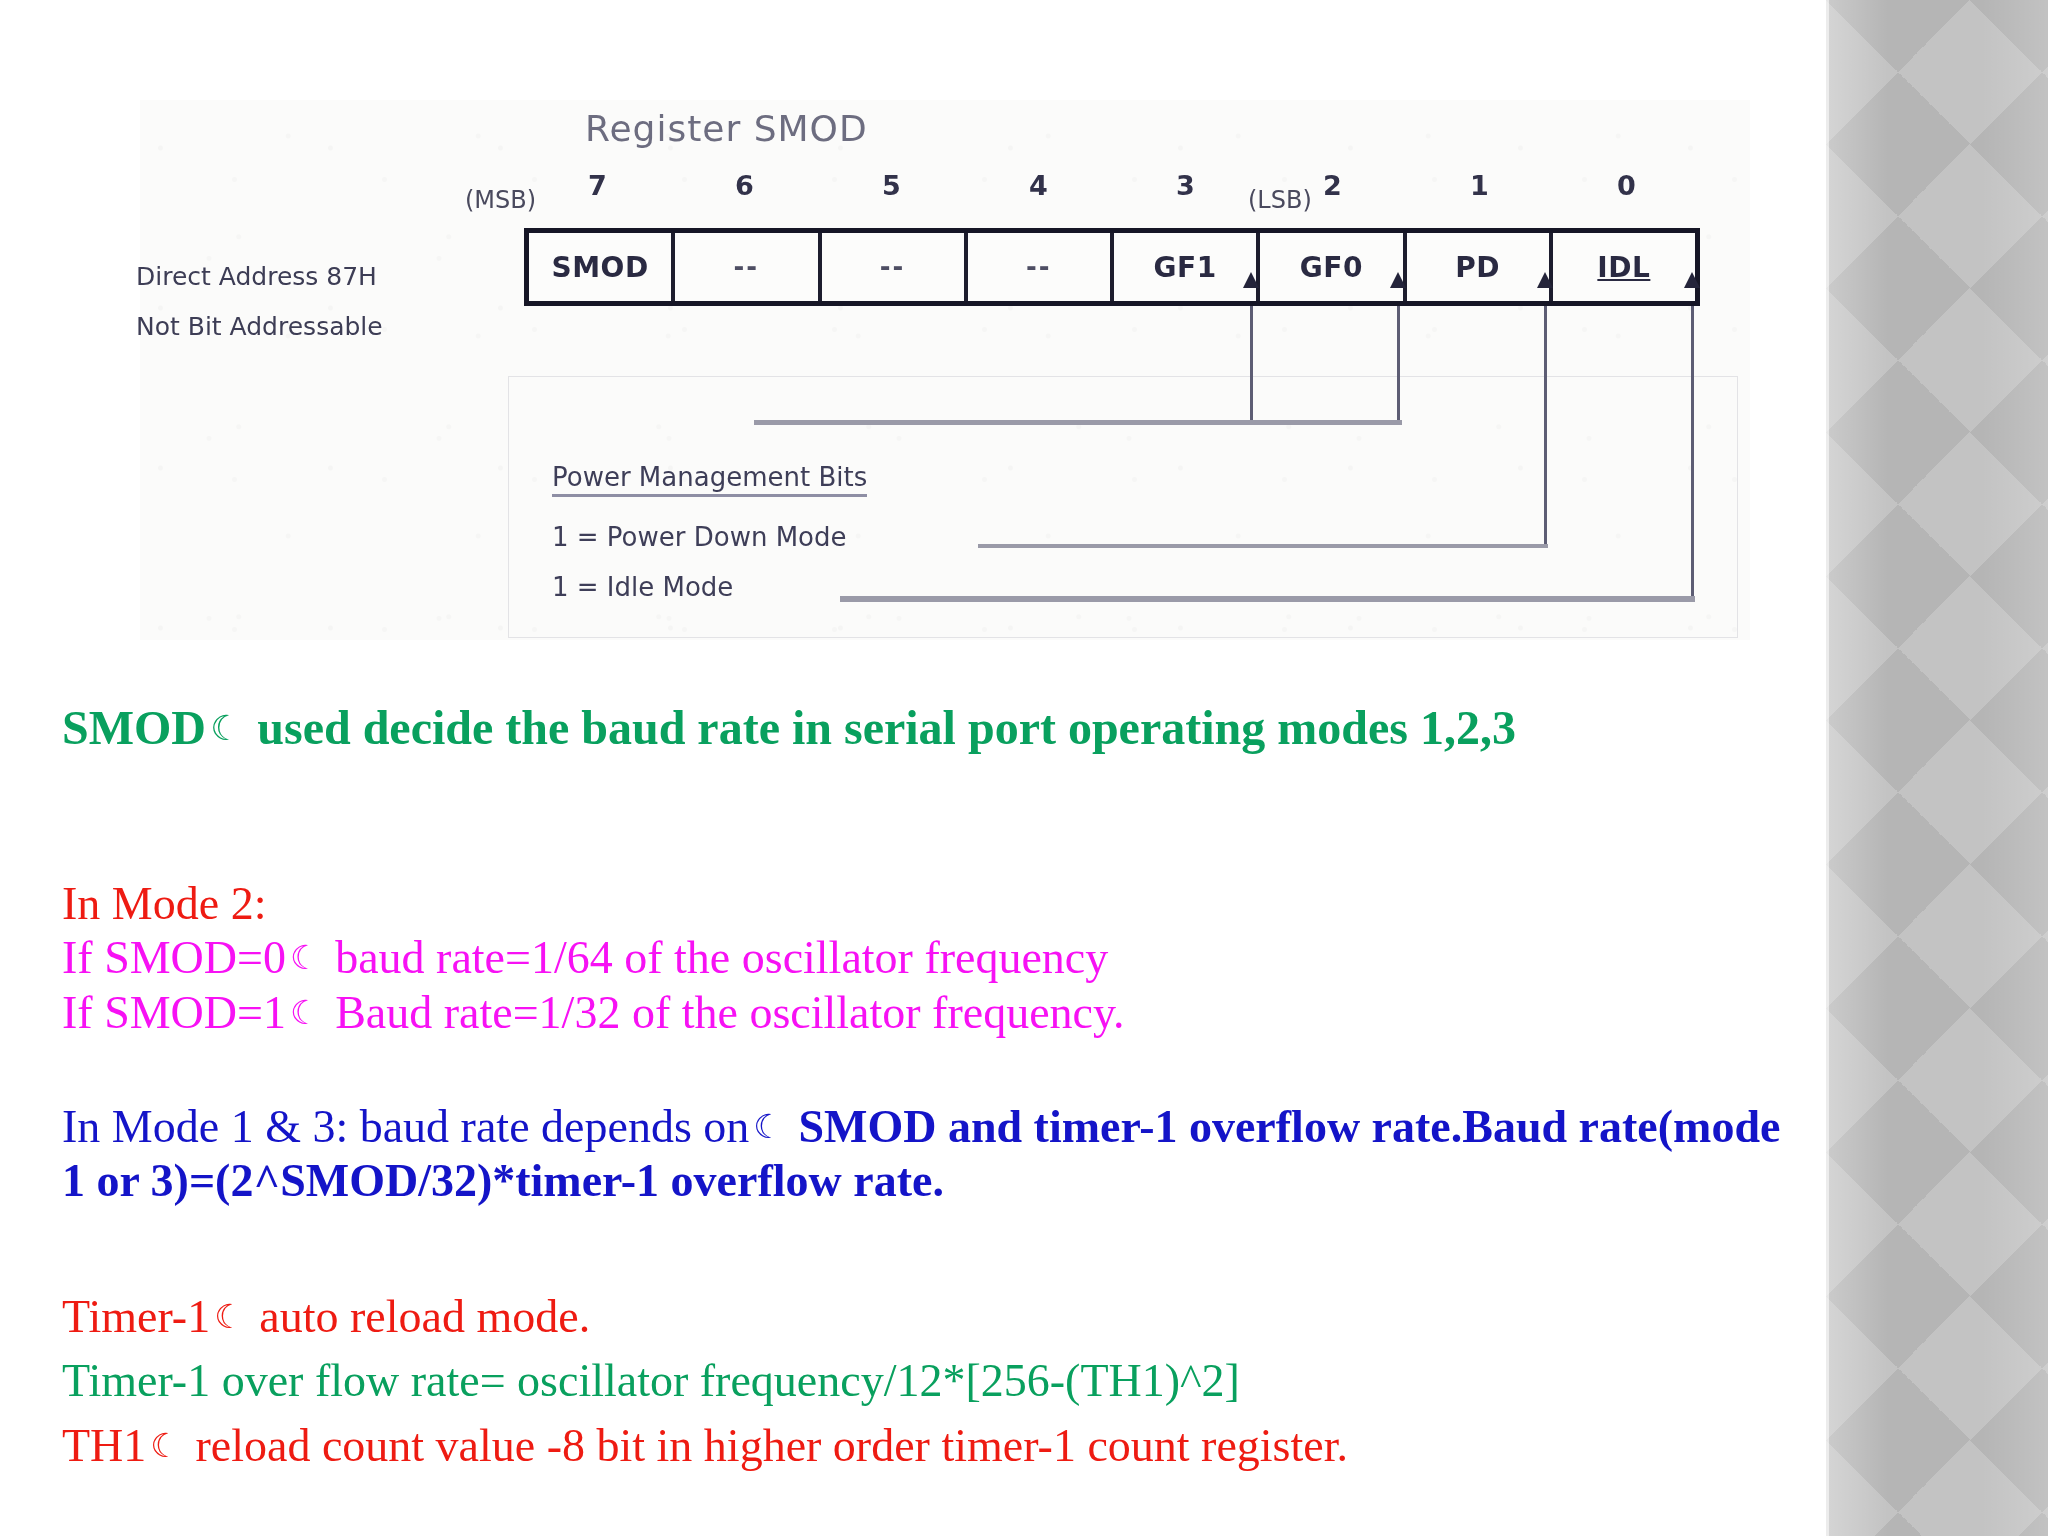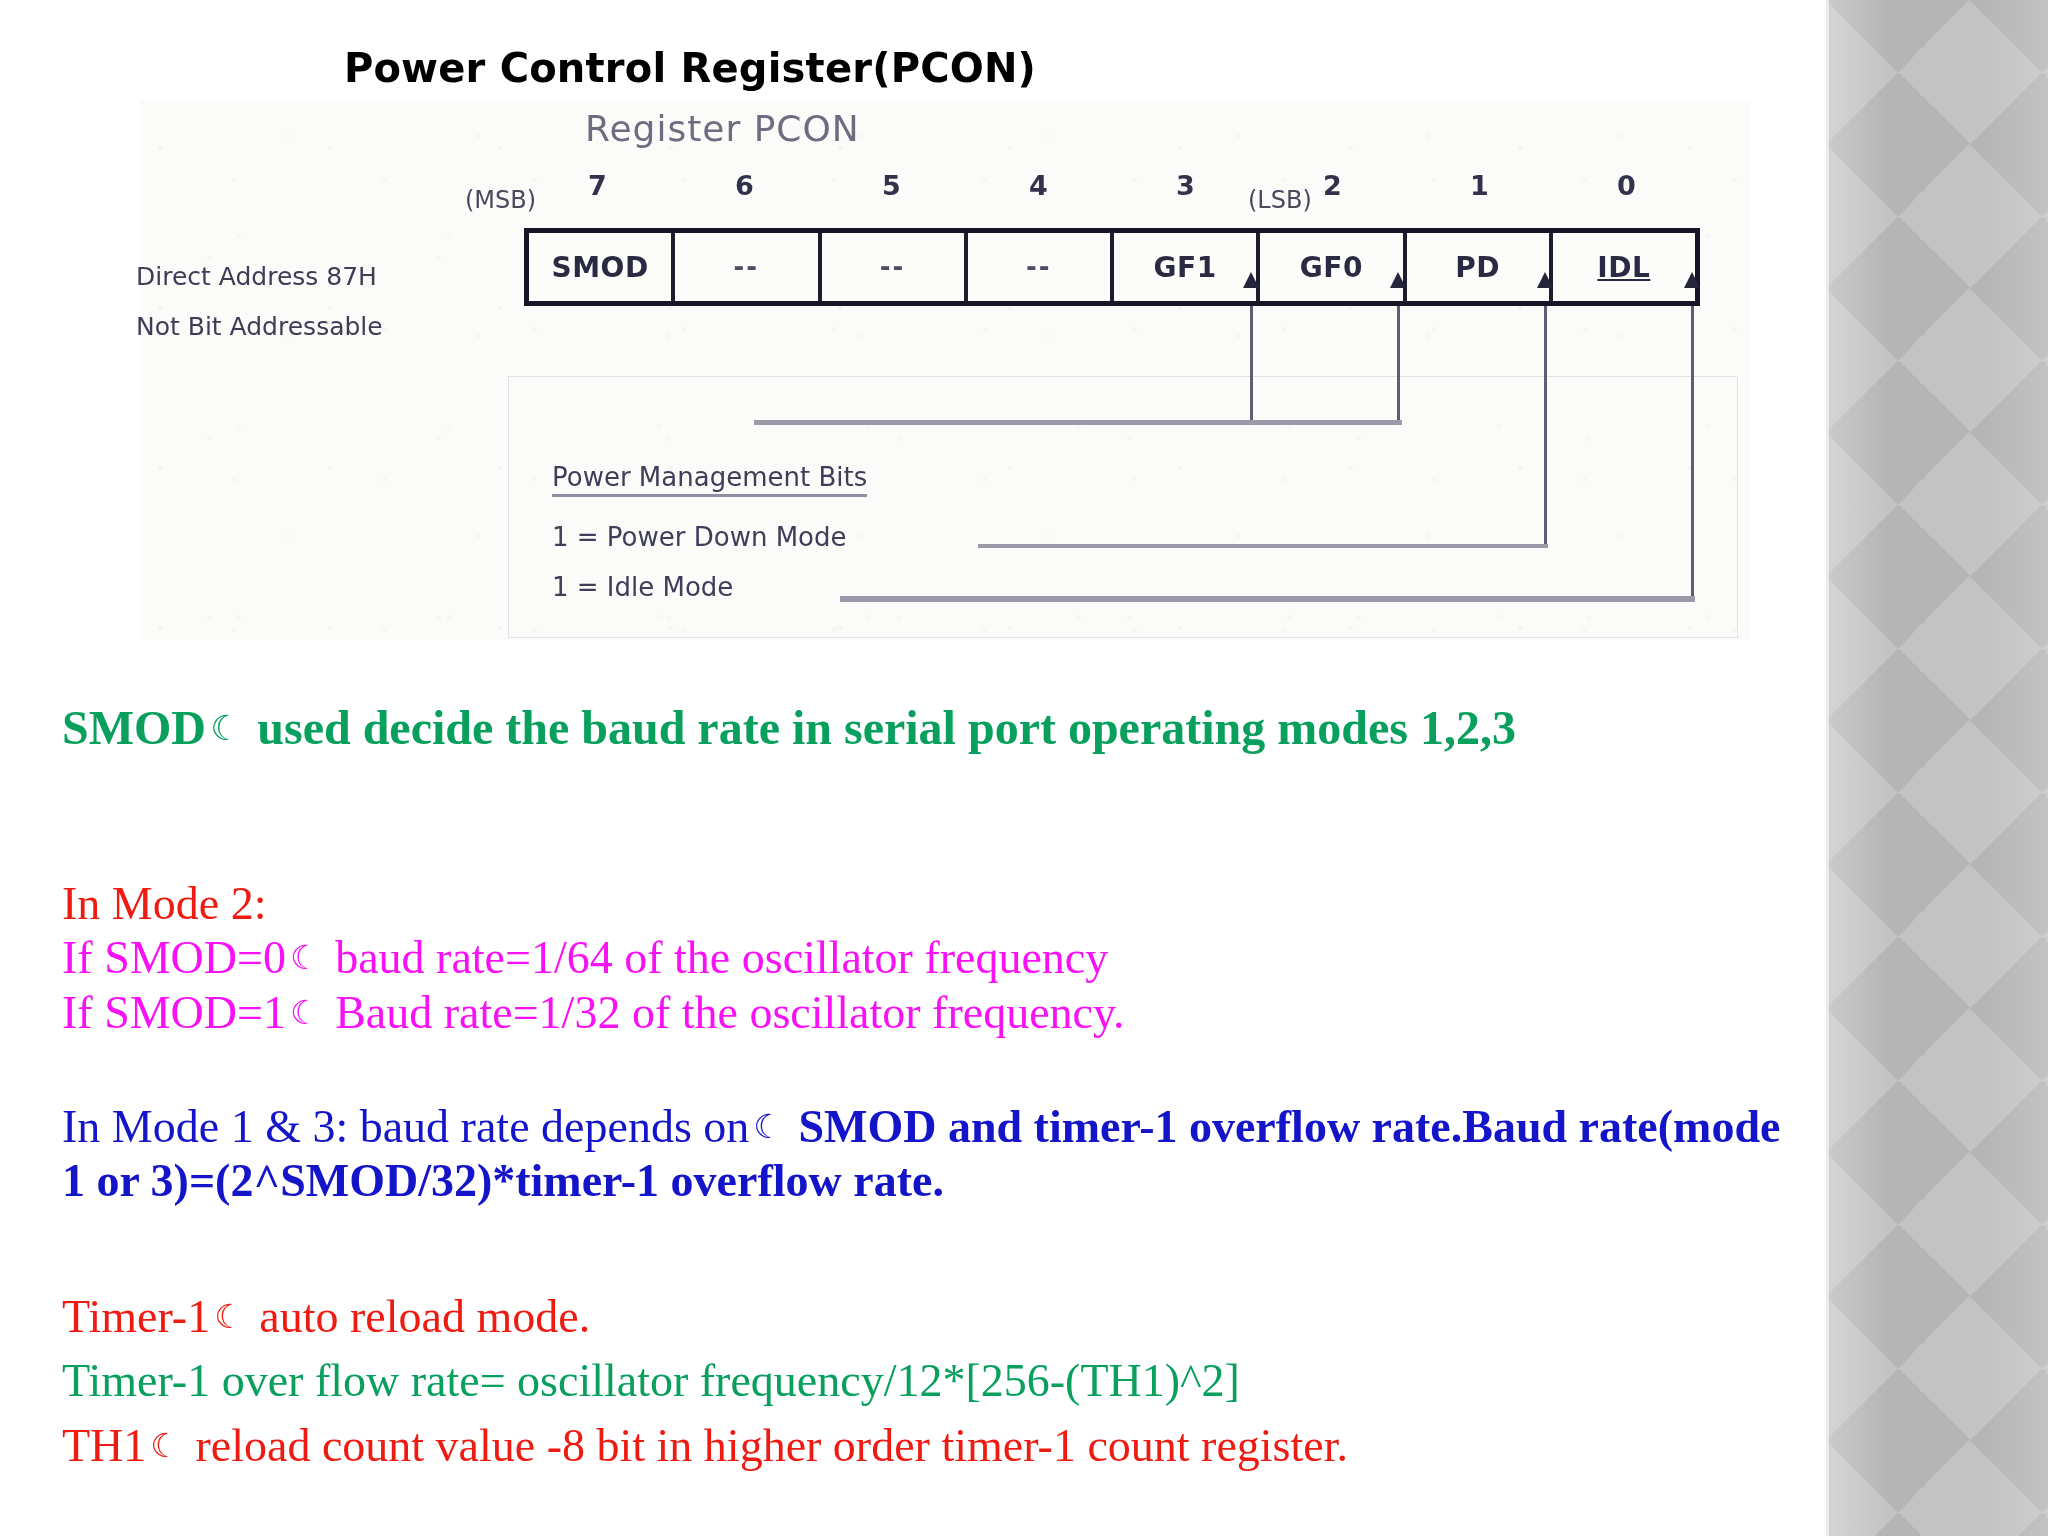--- a/index.html
+++ b/index.html
@@ -171,27 +171,26 @@
     font-weight:normal;
     vertical-align:.12em;
     padding:0 .12em;
   }
 </style>
 </head>
 <body>
 
 <div id="slide">
 
-  <div id="title">Power Control Register(PCON)</div>
 
   <div id="figure">
     <div class="grain"></div>
     <div id="fig-frame"></div>
 
-    <div class="scan" id="fig-subtitle">Register PCON</div>
+    <div class="scan" id="fig-subtitle">Register SMOD</div>
 
     <div class="scan msb-lsb" id="lbl-msb">(MSB)</div>
     <div class="scan msb-lsb" id="lbl-lsb">(LSB)</div>
 
     <div class="scan bitnum" style="left:384px;top:118px;width:147px;margin-top:-48px;">7</div>
     <div class="scan bitnum" style="left:531px;top:118px;width:147px;margin-top:-48px;">6</div>
     <div class="scan bitnum" style="left:678px;top:118px;width:147px;margin-top:-48px;">5</div>
     <div class="scan bitnum" style="left:825px;top:118px;width:147px;margin-top:-48px;">4</div>
     <div class="scan bitnum" style="left:972px;top:118px;width:147px;margin-top:-48px;">3</div>
     <div class="scan bitnum" style="left:1119px;top:118px;width:147px;margin-top:-48px;">2</div>

